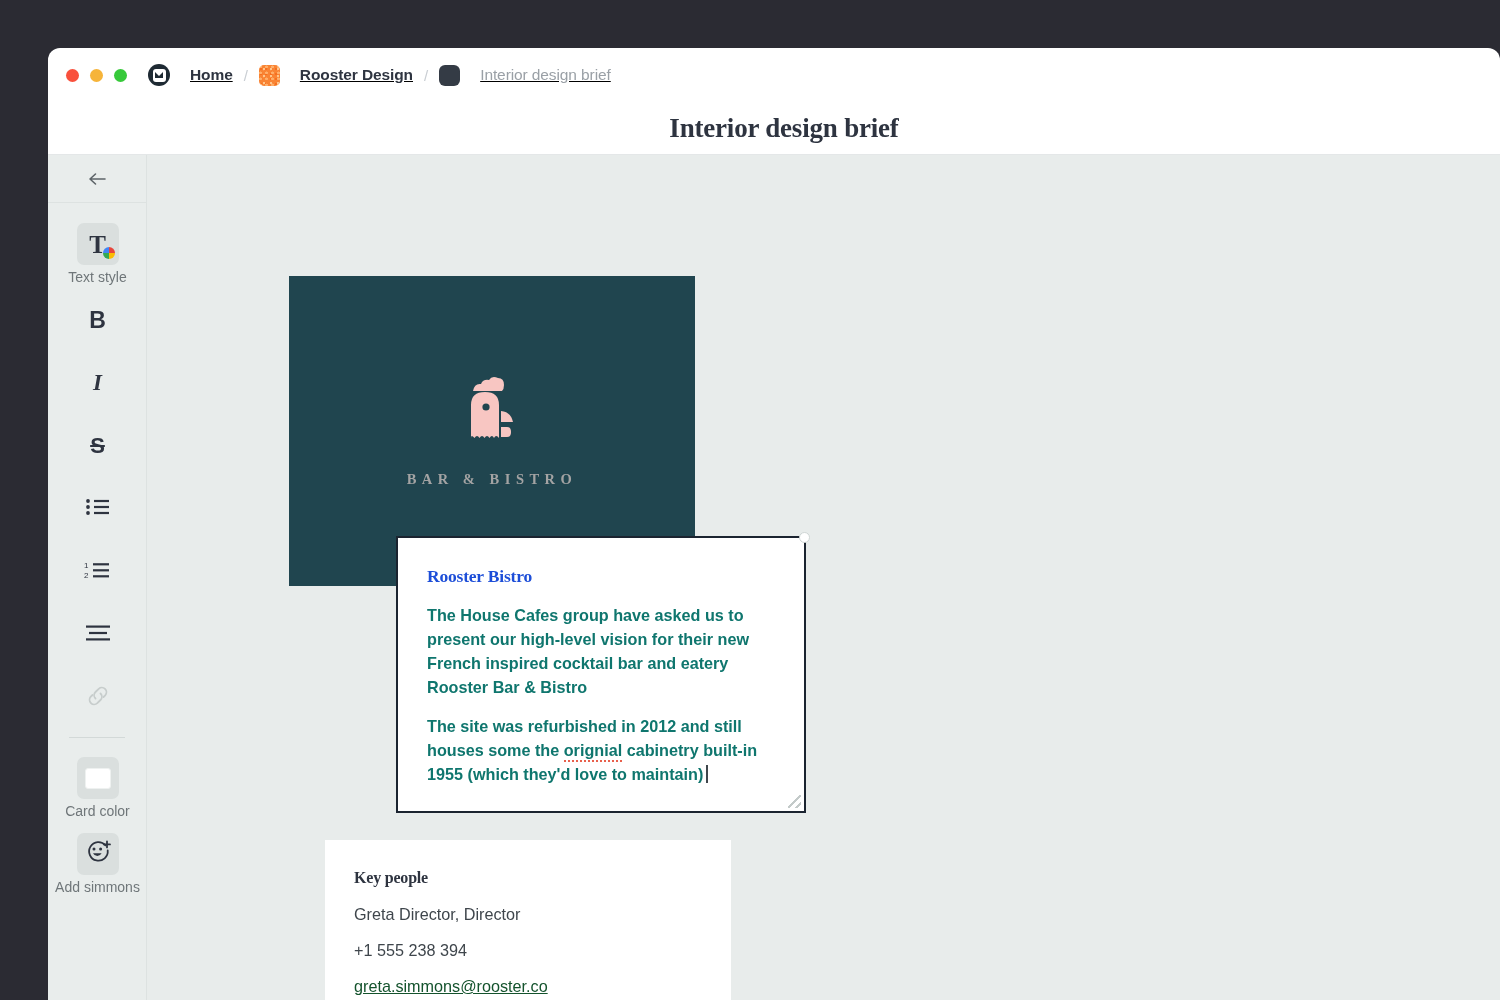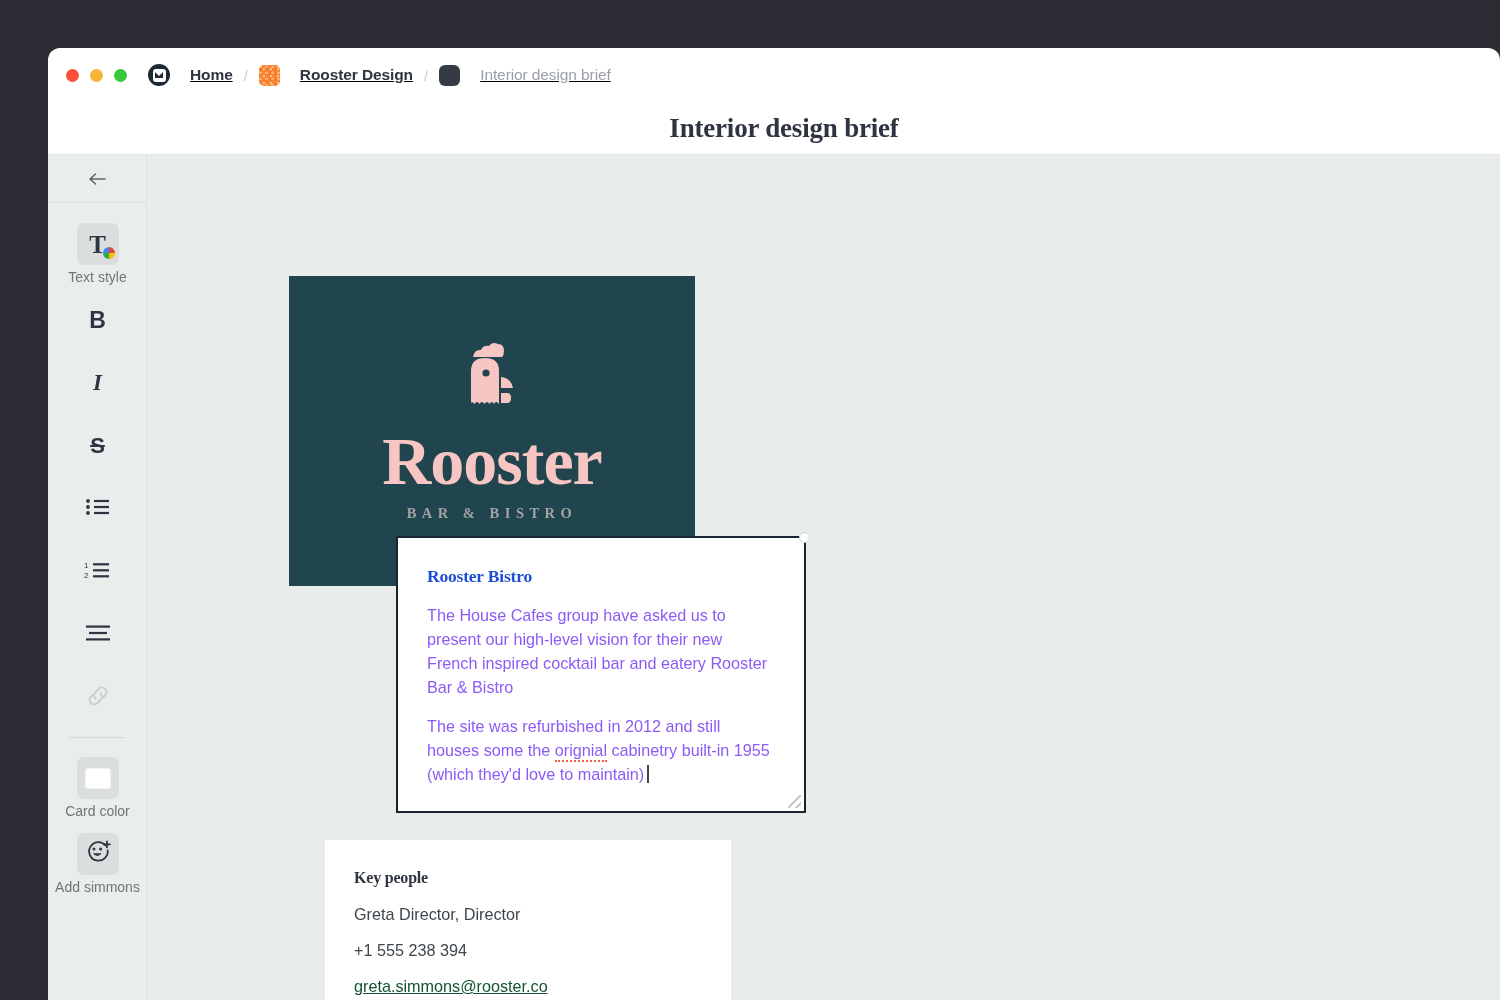--- a/index.html
+++ b/index.html
@@ -167,22 +167,23 @@
     background: #ffffff;
     border: 2.5px solid #1b2430;
     padding: 28px 29px 20px 29px;
   }
   #note-title {
     font-family: "Liberation Serif", serif;
     font-size: 17.5px; font-weight: bold; color: #1d4ed8;
     margin-bottom: 16px; letter-spacing: -0.2px;
   }
   .note-para {
-    font-size: 16.2px; color: #8b5cf6; line-height: 24px;
+    font-size: 16.2px; color: #0f766e; line-height: 24px;
     margin-bottom: 15px;
+    font-weight: bold;
   }
   .note-para:last-child { margin-bottom: 0; }
   .misspell {
     border-bottom: 2px dotted #e8604c;
     padding-bottom: 1px;
   }
   .caret {
     display: inline-block; width: 1.5px; height: 18px;
     background: #3f464c; vertical-align: -3px; margin-left: 3px;
   }
@@ -389,21 +390,20 @@
 
           <path d="M18 30 q0 -13 14 -13 q14 0 14 13 v33 q-3 -4 -5 0 q-2 -4 -4.5 0 q-2.5 -4 -5 0 q-2.5 -4 -5 0 q-2.5 -4 -5 0 q-3.5 -4 -3.5 0 Z" fill="#f8c6c2"></path>
 
           <circle cx="33" cy="32" r="3.6" fill="#20454f"></circle>
 
           <path d="M48 36 q10 1 12 11 h-12 Z" fill="#f8c6c2"></path>
 
           <path d="M48 52 h6 q4 0 4 5 q0 5 -4 5 h-6 Z" fill="#f8c6c2"></path>
         </svg>
       </span>
-      <div id="rooster-word">Rooster</div>
       <div id="rooster-sub">BAR &amp; BISTRO</div>
     </div>
 
     <div id="note-card">
       <div id="note-title">Rooster Bistro</div>
 
       <div class="note-para">The House Cafes group have asked us to present our high-level vision for their new French inspired cocktail bar and eatery Rooster Bar &amp; Bistro</div>
 
       <div class="note-para"><span>The site was refurbished in 2012 and still houses some the </span><span class="misspell">orignial</span><span> cabinetry built-in 1955 (which they'd love to maintain)</span><span class="caret"></span></div>
 

